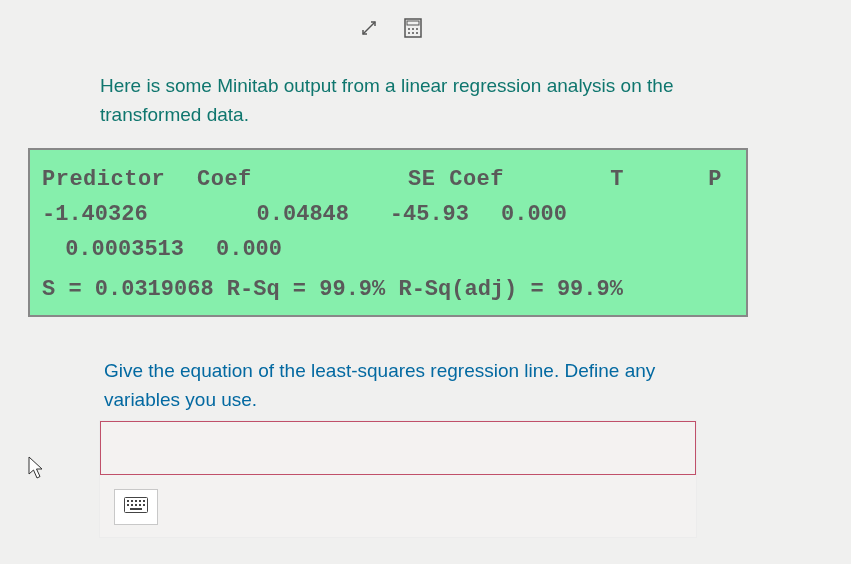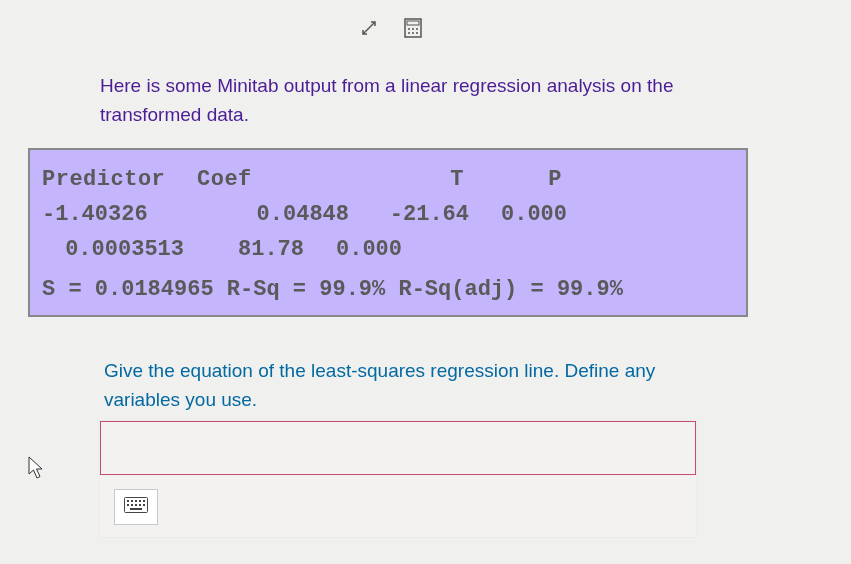--- a/index.html
+++ b/index.html
@@ -21,29 +21,29 @@
       align-items: center;
     }
     .toolbar svg { display: block; }
     .intro {
       position: absolute;
       top: 72px;
       left: 100px;
       width: 600px;
       font-size: 19px;
       line-height: 1.5;
-      color: #4c1d95;
+      color: #0f766e;
     }
     .output-table {
       position: absolute;
       top: 148px;
       left: 28px;
       width: 720px;
       border: 2px solid #888;
-      background: #c4b5fd;
+      background: #86efac;
       padding: 12px 12px 8px 12px;
       font-family: "Courier New", Courier, monospace;
       font-size: 22px;
       font-weight: bold;
       color: #5a5a5a;
       line-height: 1.6;
     }
     .row { display: flex; }
     .col-pred { width: 155px; }
     .col-coef { width: 165px; padding-right: 18px; }
@@ -122,35 +122,35 @@
     </svg>
   </span>
 </div>
 
 <p class="intro">Here is some Minitab output from a linear regression analysis on the transformed data.</p>
 
 <div class="output-table">
   <div class="row hdr">
     <span class="col-pred">Predictor</span>
     <span class="col-coef">Coef</span>
+    <span class="col-se">SE Coef</span>
     <span class="col-t">T</span>
     <span class="col-p">P</span>
   </div>
   <div class="row">
     <span class="col-coef">-1.40326</span>
     <span class="col-se">0.04848</span>
-    <span class="col-t">-21.64</span>
+    <span class="col-t">-45.93</span>
     <span class="col-p">0.000</span>
   </div>
   <div class="row">
     <span class="col-se">0.0003513</span>
-    <span class="col-t">81.78</span>
     <span class="col-p">0.000</span>
   </div>
-  <div class="summary-line">S = 0.0184965 R-Sq = 99.9% R-Sq(adj) = 99.9%</div>
+  <div class="summary-line">S = 0.0319068 R-Sq = 99.9% R-Sq(adj) = 99.9%</div>
 </div>
 
 <p class="prompt">Give the equation of the least-squares regression line. Define any variables you use.</p>
 
 <div class="answer-block">
   <input type="text" class="answer-input" value="" style="">
   <div class="kbd-btn">
     <span>
       <svg width="24" height="16" viewBox="0 0 24 16">
         <rect x="0.5" y="0.5" width="23" height="15" rx="1" fill="#fff" stroke="#444" stroke-width="1"></rect>

